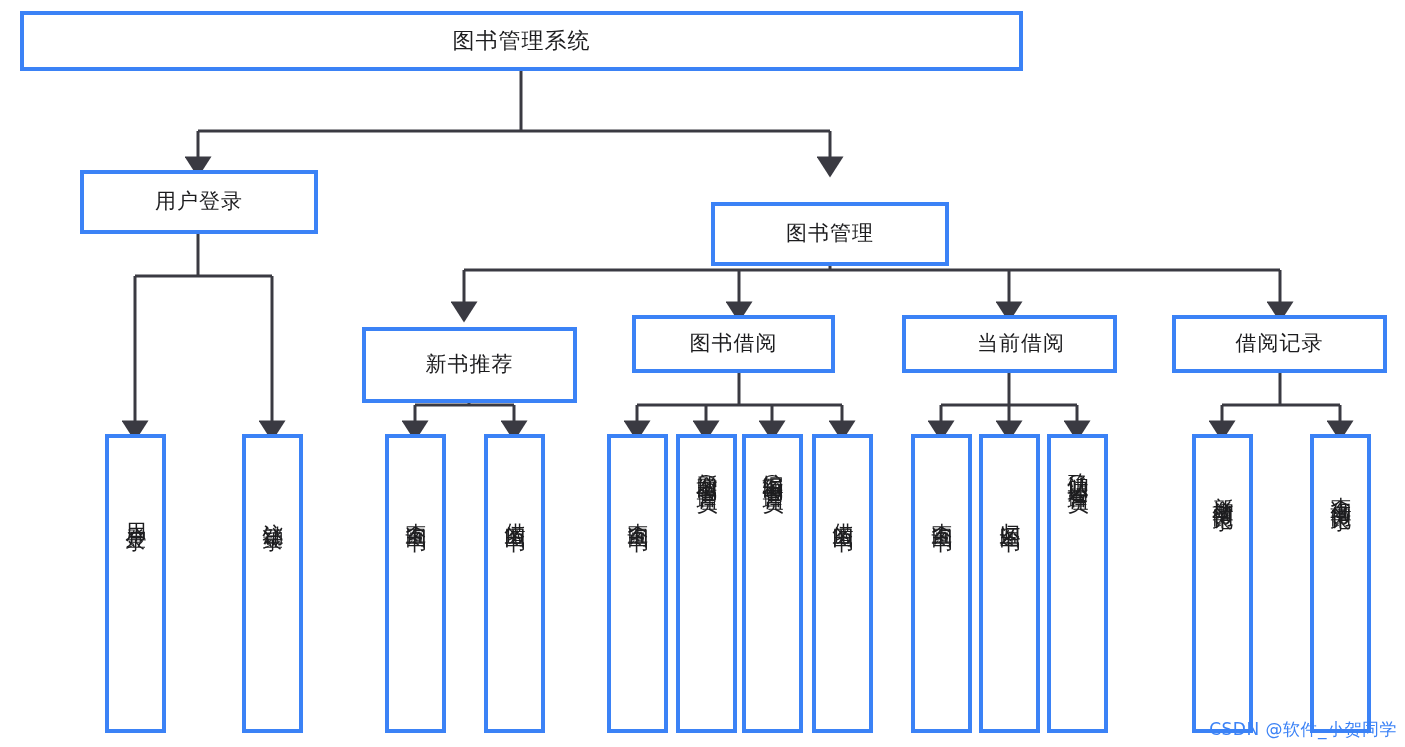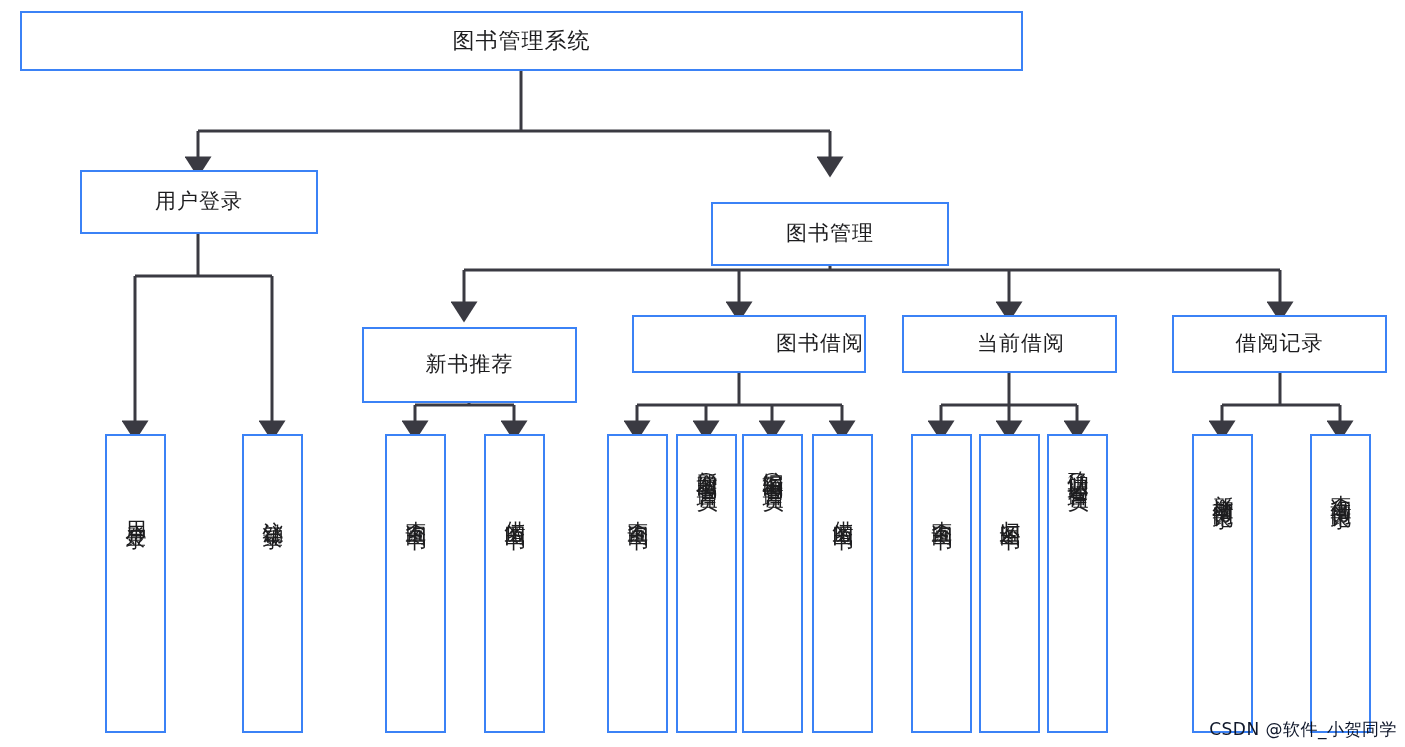--- a/index.html
+++ b/index.html
@@ -23,21 +23,21 @@
     left: 0;
     top: 0;
     width: 1405px;
     height: 747px;
     pointer-events: none;
   }
   .node {
     position: absolute;
     box-sizing: border-box;
     background: #ffffff;
-    border: 2px solid #3b82f6;
+    border: 4px solid #3b82f6;
     display: flex;
     align-items: center;
     justify-content: center;
     color: #1d1d1f;
     text-align: center;
   }
   .node.horizontal {
     font-size: 21px;
     letter-spacing: 1px;
     line-height: 1.2;
@@ -66,21 +66,21 @@
     margin-top: 10px;
   }
   .node.vertical.tall .vlabel {
     margin-top: 34px;
   }
   #watermark {
     position: absolute;
     right: 8px;
     bottom: 6px;
     font-size: 17px;
-    color: #0f172a;
+    color: #3b82f6;
     letter-spacing: 0.5px;
     white-space: nowrap;
   }
 </style>
 </head>
 <body>
 
 <div id="diagram-root">
 
   <svg id="edge-layer" viewBox="0 0 1405 747" xmlns="http://www.w3.org/2000/svg">
@@ -140,21 +140,21 @@
   <div class="node horizontal" style="left:80px; top:170px; width:238px; height:64px;">
     <span>用户登录</span>
   </div>
   <div class="node horizontal" style="left:711px; top:170px; width:238px; height:64px;margin-top:32px;">
     <span>图书管理</span>
   </div>
 
   <div class="node horizontal" style="left:362px; top:315px; width:215px; height:76px;margin-top:12px;">
     <span>新书推荐</span>
   </div>
-  <div class="node horizontal" style="left:632px; top:315px; width:234px; height:58px;justify-content:flex-end;">
+  <div class="node horizontal" style="left:632px; top:315px; width:203px; height:58px;">
     <span>图书借阅</span>
   </div>
   <div class="node horizontal" style="left:902px; top:315px; width:215px; height:58px;padding-left:23px;">
     <span>当前借阅</span>
   </div>
   <div class="node horizontal" style="left:1172px; top:315px; width:215px; height:58px;text-align:right;">
     <span>借阅记录</span>
   </div>
 
   <div class="node vertical mid" style="left:105px; top:434px; width:61px; height:299px;">

